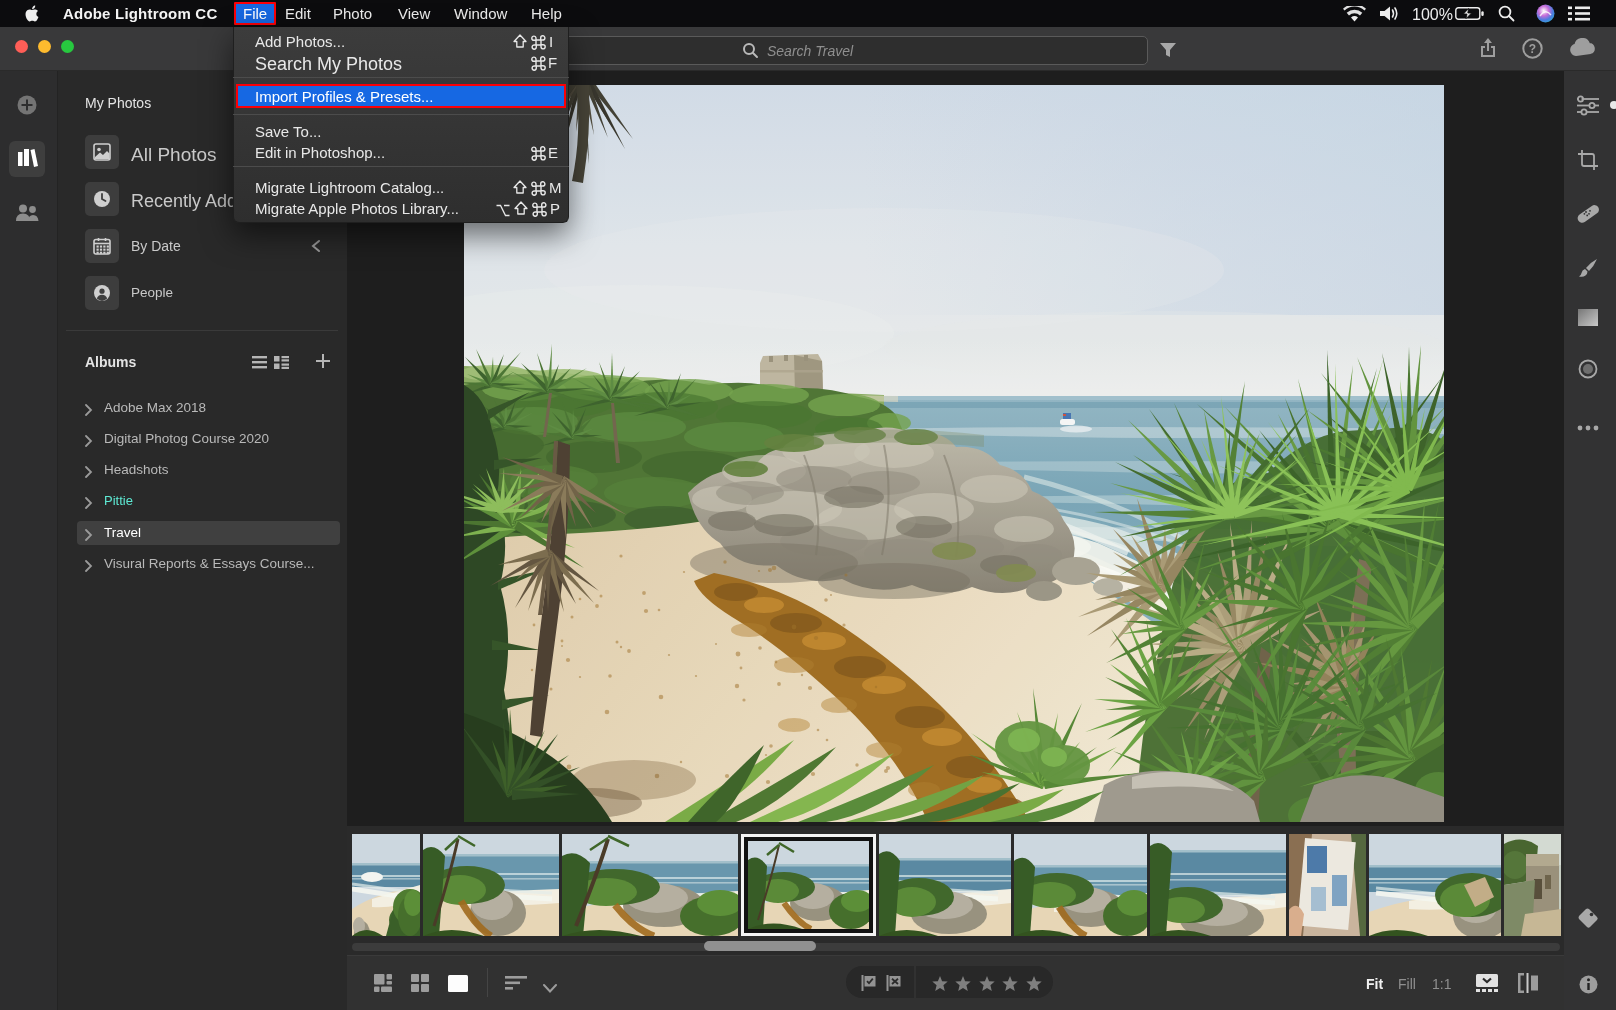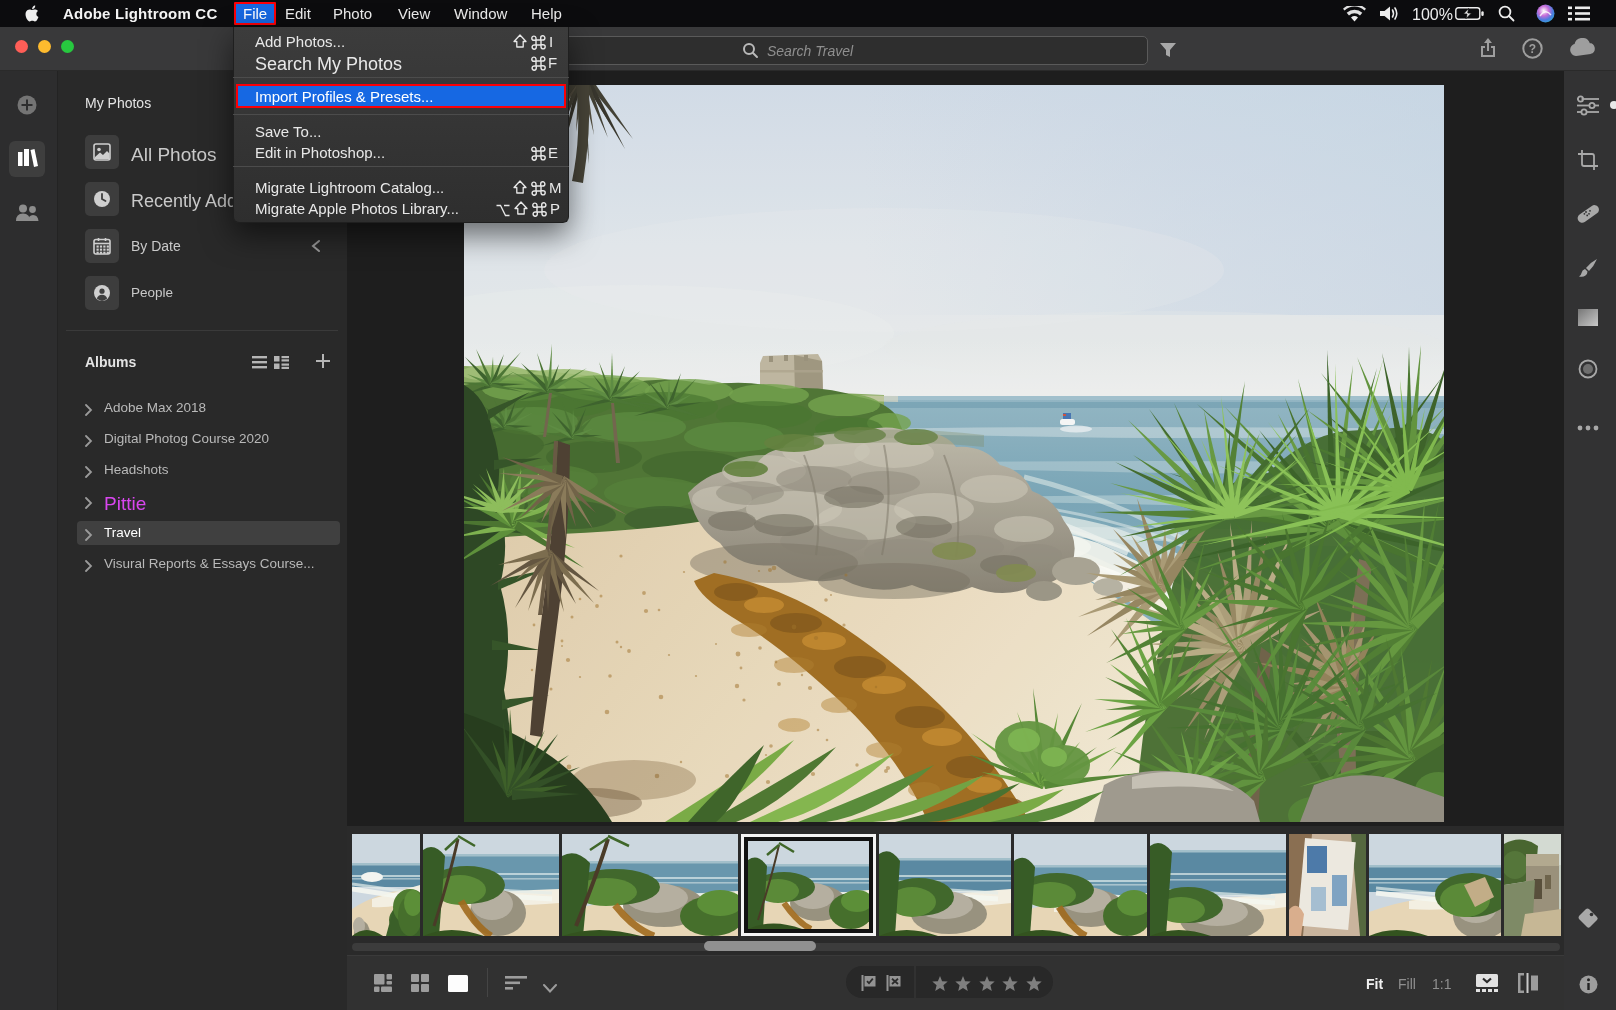--- a/index.html
+++ b/index.html
@@ -132,21 +132,21 @@
         <path d="M2 1 L7 6 L2 11" fill="none" stroke="#9a9a9a" stroke-width="1.8" stroke-linecap="round"></path>
       </svg></div>
     <div class="txt" style="left:104px;top:431px;font-size:13.5px;color:#b9b9b9">Digital Photog Course 2020</div>
     <div style="position:absolute;left:84px;top:464px;width:9px;height:12px"><svg width="9" height="12" viewBox="0 0 9 12" style="">
         <path d="M2 1 L7 6 L2 11" fill="none" stroke="#9a9a9a" stroke-width="1.8" stroke-linecap="round"></path>
       </svg></div>
     <div class="txt" style="left:104px;top:462px;font-size:13.5px;color:#b9b9b9">Headshots</div>
     <div style="position:absolute;left:84px;top:495px;width:9px;height:12px"><svg width="9" height="12" viewBox="0 0 9 12" style="">
         <path d="M2 1 L7 6 L2 11" fill="none" stroke="#9a9a9a" stroke-width="1.8" stroke-linecap="round"></path>
       </svg></div>
-    <div class="txt" style="left:104px;top:493px;font-size:19px;color:#d946ef">Pittie</div>
+    <div class="txt" style="left:104px;top:493px;font-size:13px;color:#5eead4">Pittie</div>
     <div style="position:absolute;left:84px;top:527px;width:9px;height:12px"><svg width="9" height="12" viewBox="0 0 9 12" style="">
         <path d="M2 1 L7 6 L2 11" fill="none" stroke="#9a9a9a" stroke-width="1.8" stroke-linecap="round"></path>
       </svg></div>
     <div class="txt" style="left:104px;top:525px;font-size:13.5px;color:#ffffff">Travel</div>
     <div style="position:absolute;left:84px;top:558px;width:9px;height:12px"><svg width="9" height="12" viewBox="0 0 9 12" style="">
         <path d="M2 1 L7 6 L2 11" fill="none" stroke="#9a9a9a" stroke-width="1.8" stroke-linecap="round"></path>
       </svg></div>
     <div class="txt" style="left:104px;top:556px;font-size:13.5px;color:#b9b9b9">Visural Reports &amp; Essays Course...</div>
     <div class="abs" style="left:1610px;top:101px;width:8px;height:8px;border-radius:50%;background:#e8e8e8"></div>
     <div style="position:absolute;left:1577px;top:95px;width:22px;height:21px"><svg width="22" height="21" viewBox="0 0 22 21" style="">

